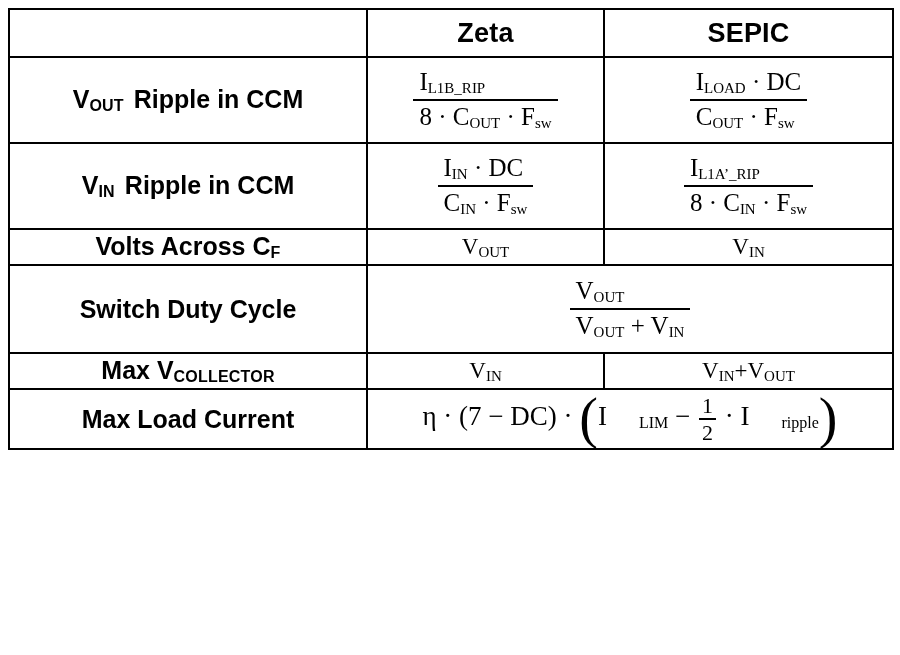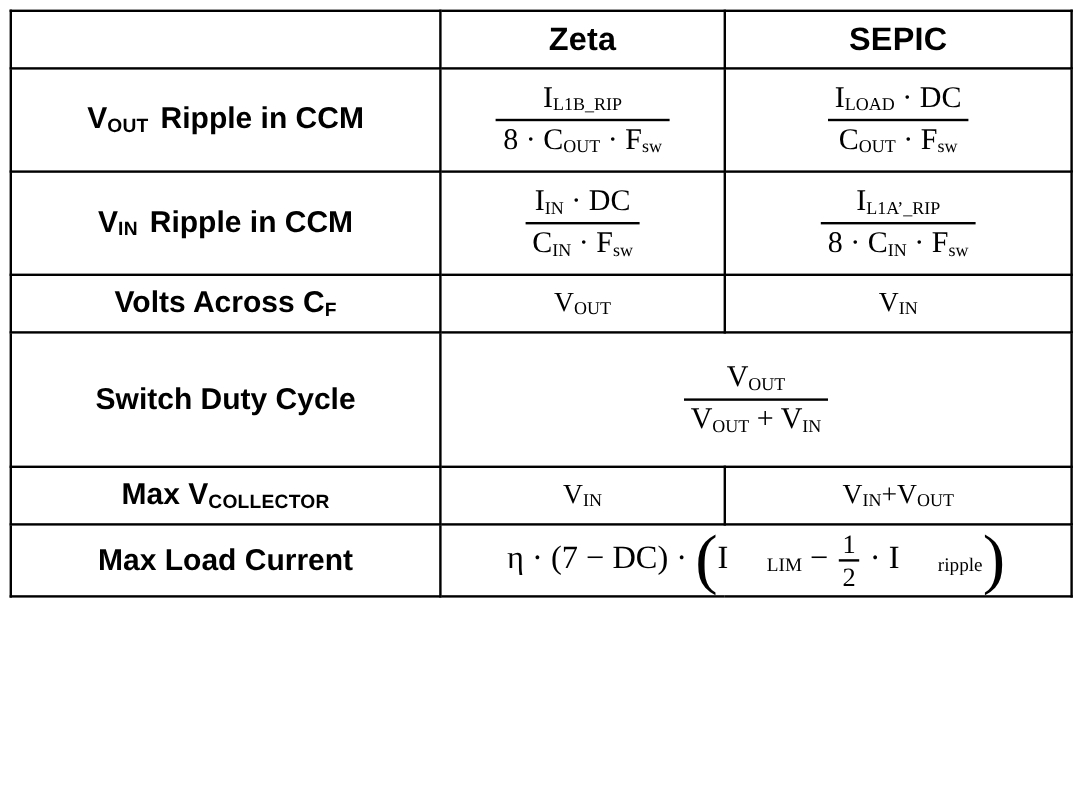--- a/index.html
+++ b/index.html
@@ -72,34 +72,34 @@
   .val .sub {
     font-size: 15px;
     vertical-align: -3px;
   }
   .val.small { font-size: 23px; }
 
   
   .frac {
     display: inline-block;
     vertical-align: middle;
-    text-align: center;
+    text-align: left;
     line-height: 1.12;
   }
   .frac .num { display: block; padding: 0 6px 2px 6px; }
   .frac .den {
     display: block;
     border-top: 2px solid #000;
     padding: 2px 6px 0 6px;
   }
 
   
   .r-tall { height: 86px; border-radius: 23px; }
-  .r-med  { height: 48px; margin-top: 36px; }
-  .r-duty { height: 112px; }
+  .r-med  { height: 36px; margin-top: 36px; }
+  .r-duty { height: 88px; }
   .r-load { height: 60px; }
 
   
   .loadexpr {
     font-family: "Liberation Serif", serif;
     font-size: 27px;
     white-space: nowrap;
   }
   .loadexpr .paren {
     display: inline-block;

